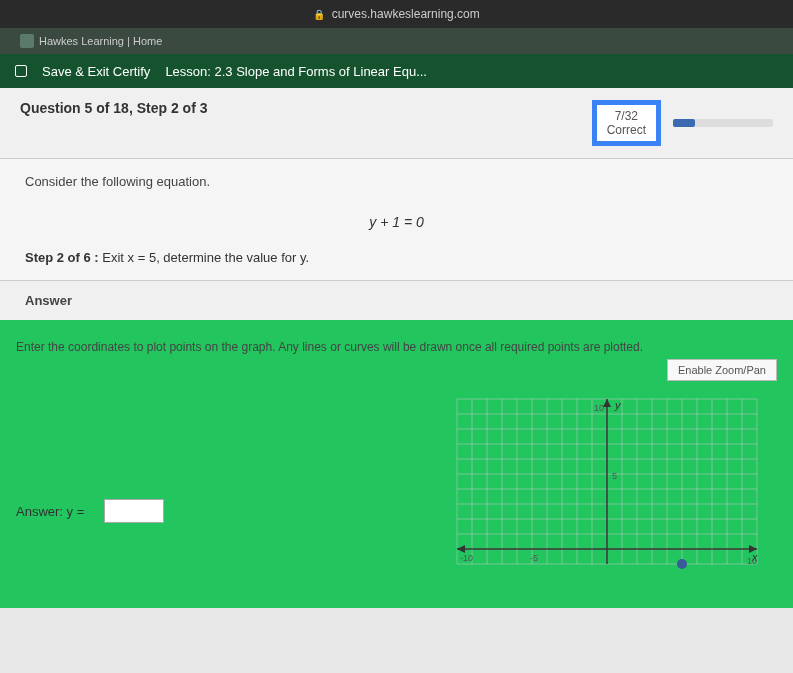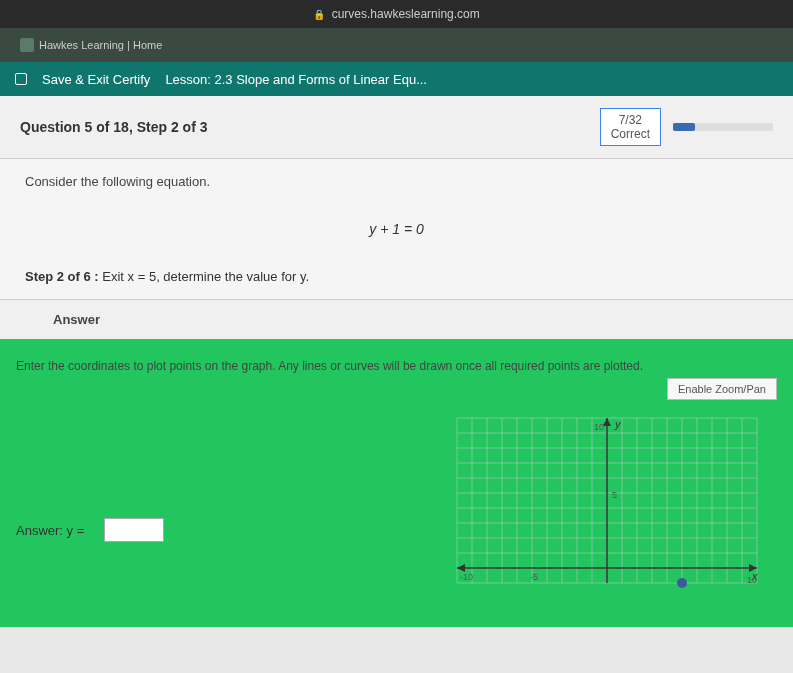--- a/index.html
+++ b/index.html
@@ -27,21 +27,21 @@
     .url-bar {
       display: flex;
       align-items: center;
       gap: 6px;
     }
     .lock-icon {
       font-size: 10px;
     }
     .tabs-bar {
       background: #3a4a40;
-      height: 34px;
+      height: 26px;
       display: flex;
       align-items: center;
       padding: 0 10px;
       color: #ccc;
       font-size: 11px;
       justify-content: space-between;
     }
     .tab-item {
       display: flex;
       align-items: center;
@@ -49,21 +49,21 @@
       padding: 0 10px;
     }
     .tab-icon {
       width: 14px;
       height: 14px;
       background: #5a7a6a;
       border-radius: 2px;
       display: inline-block;
     }
     .header-bar {
-      background: #0f766e;
+      background: #14532d;
       height: 34px;
       display: flex;
       align-items: center;
       padding: 0 15px;
       color: #fff;
       font-size: 13px;
       gap: 15px;
       text-align: right;
     }
     .checkbox-icon {
@@ -74,40 +74,39 @@
       display: inline-block;
     }
     .content-area {
       background: #e8e8e8;
       min-height: 585px;
       padding: 0;
     }
     .question-header {
       display: flex;
       justify-content: space-between;
-      align-items: center;
       padding: 12px 20px;
       border-bottom: 1px solid #ccc;
       background: #f0f0f0;
     }
     .question-title {
       font-size: 14px;
       font-weight: bold;
       color: #333;
     }
     .score-box {
       display: flex;
       align-items: center;
       gap: 12px;
     }
     .score-text {
       text-align: center;
       font-size: 12px;
       color: #555;
-      border: 1px solid #3b82f6;
+      border: 5px solid #3b82f6;
       padding: 4px 10px;
       background: #fff;
     }
     .progress-bar {
       width: 100px;
       height: 8px;
       background: #ddd;
       border-radius: 2px;
       position: relative;
     }
@@ -124,40 +123,39 @@
     .instruction {
       font-size: 13px;
       color: #444;
       margin-bottom: 25px;
     }
     .equation {
       text-align: center;
       font-size: 14px;
       font-style: italic;
       color: #333;
-      margin: 32px 0;
+      margin: 13px 0;
     }
     .step-text {
       font-size: 13px;
       color: #333;
       margin-top: 20px;
     }
     .step-text strong {
       font-weight: bold;
     }
     .answer-section {
       border-top: 1px solid #ccc;
       padding: 12px 25px;
       background: #f0f0f0;
     }
     .answer-label {
       font-size: 13px;
       font-weight: bold;
       color: #444;
-      margin-left: 28px;
     }
     .plot-section {
       padding: 20px 16px;
       background: #22c55e;
     }
     .plot-instruction {
       font-size: 12px;
       color: #444;
       margin-bottom: 15px;
     }

